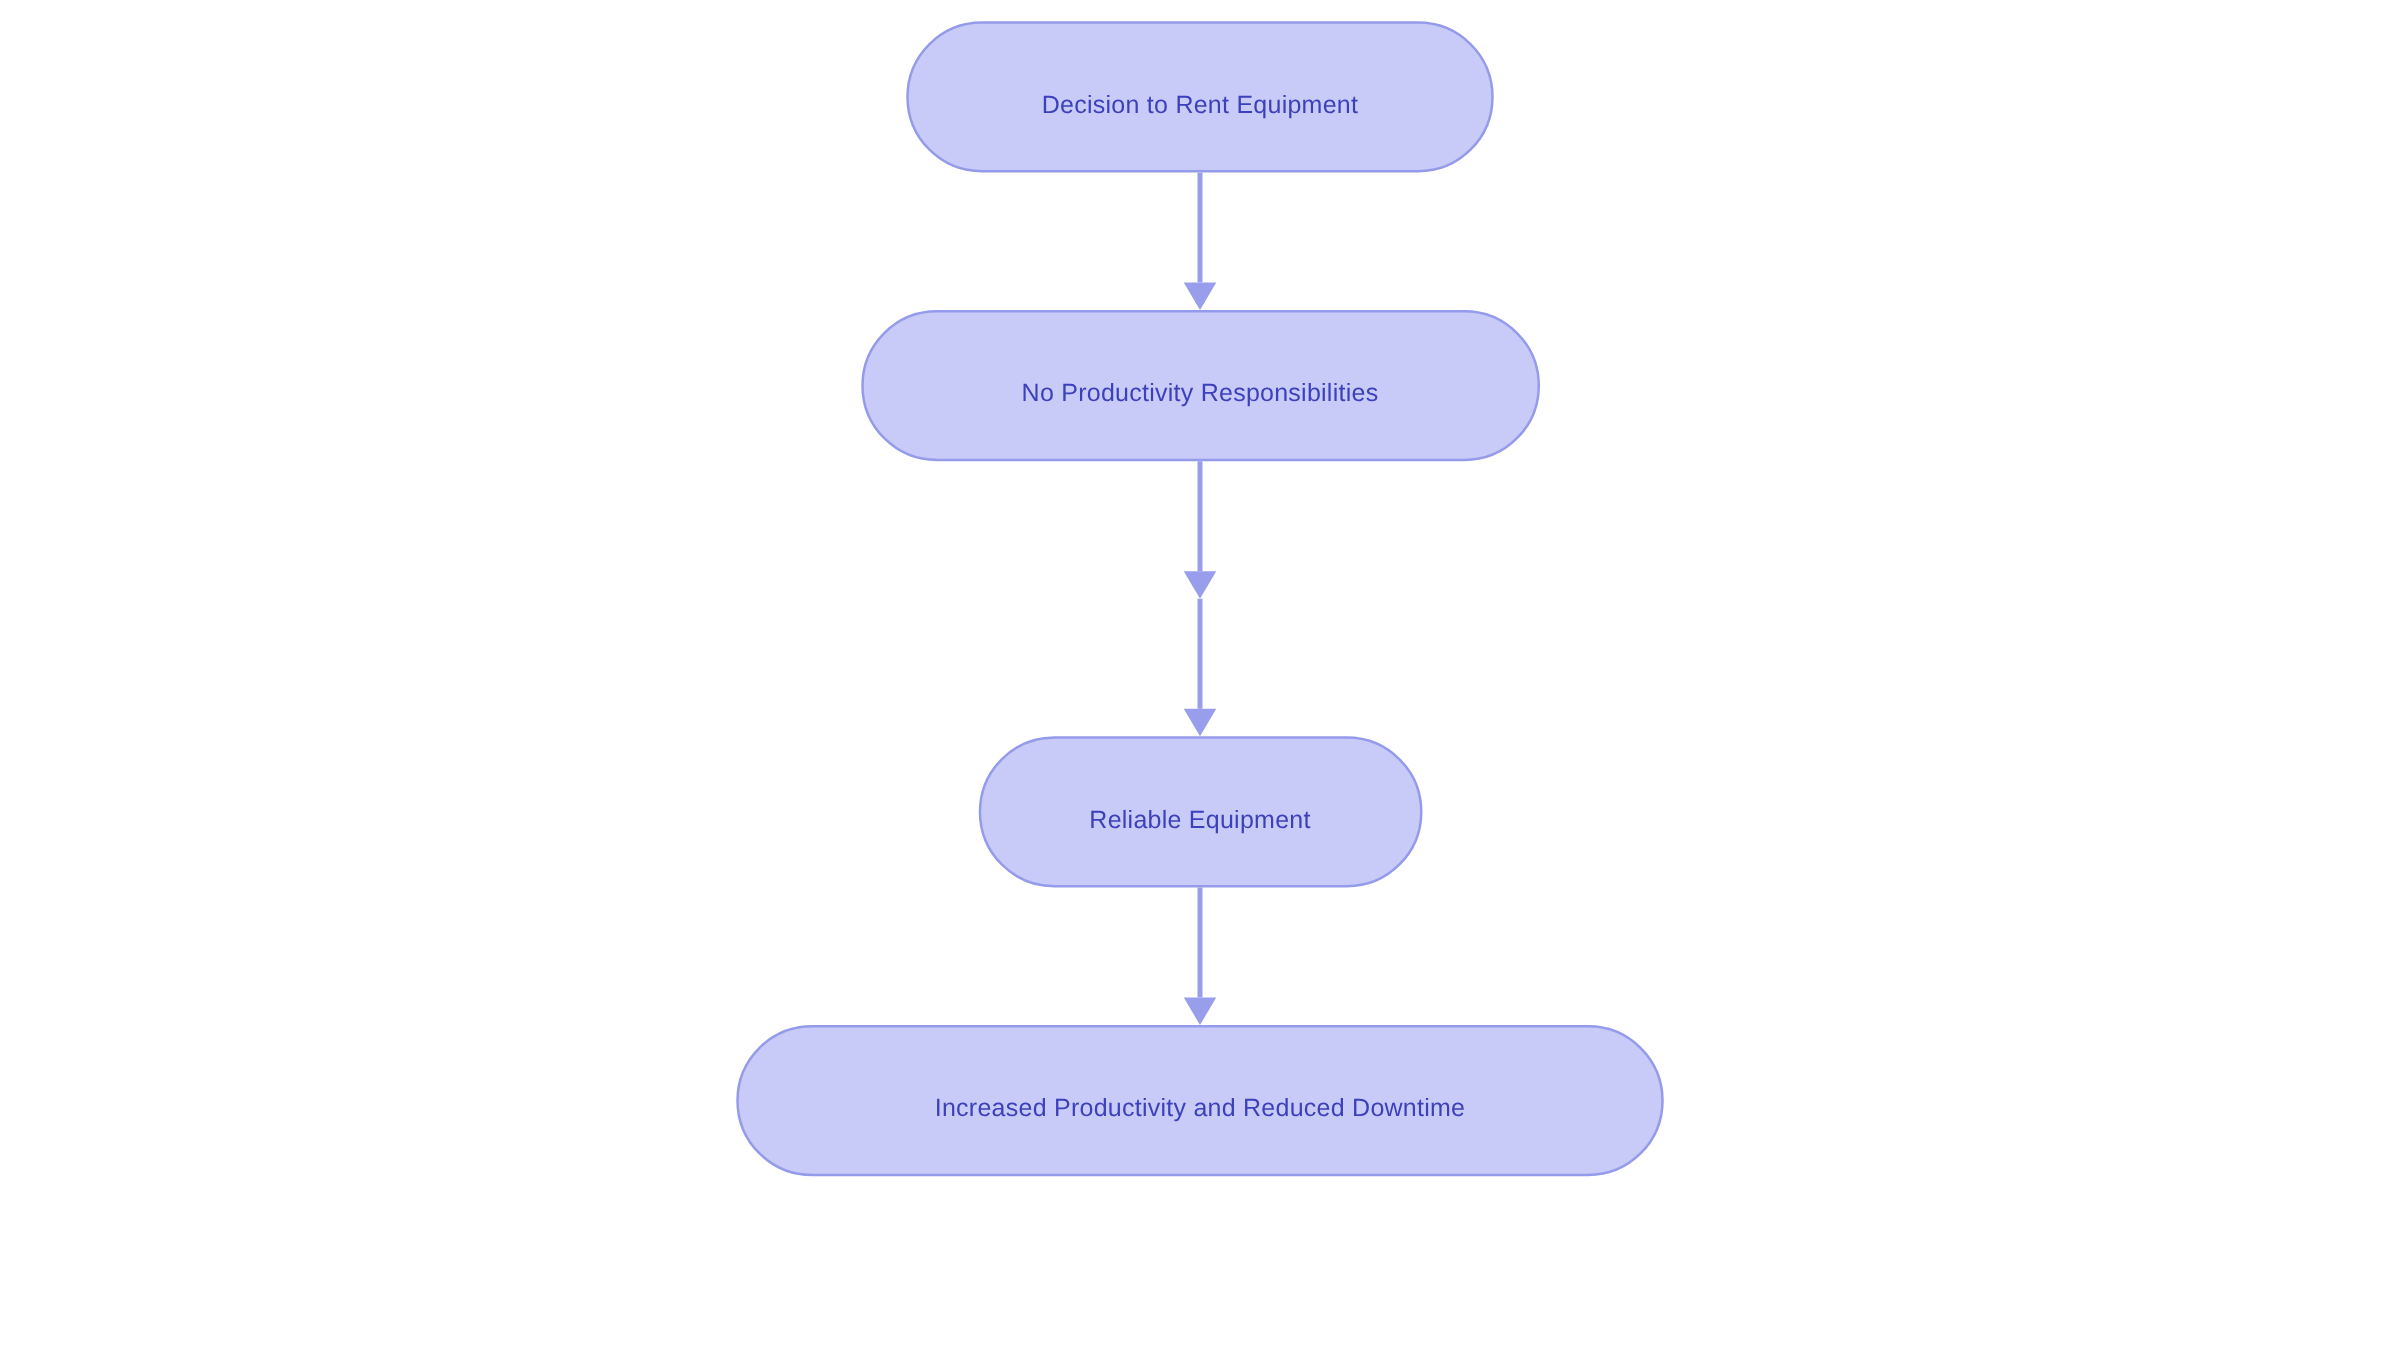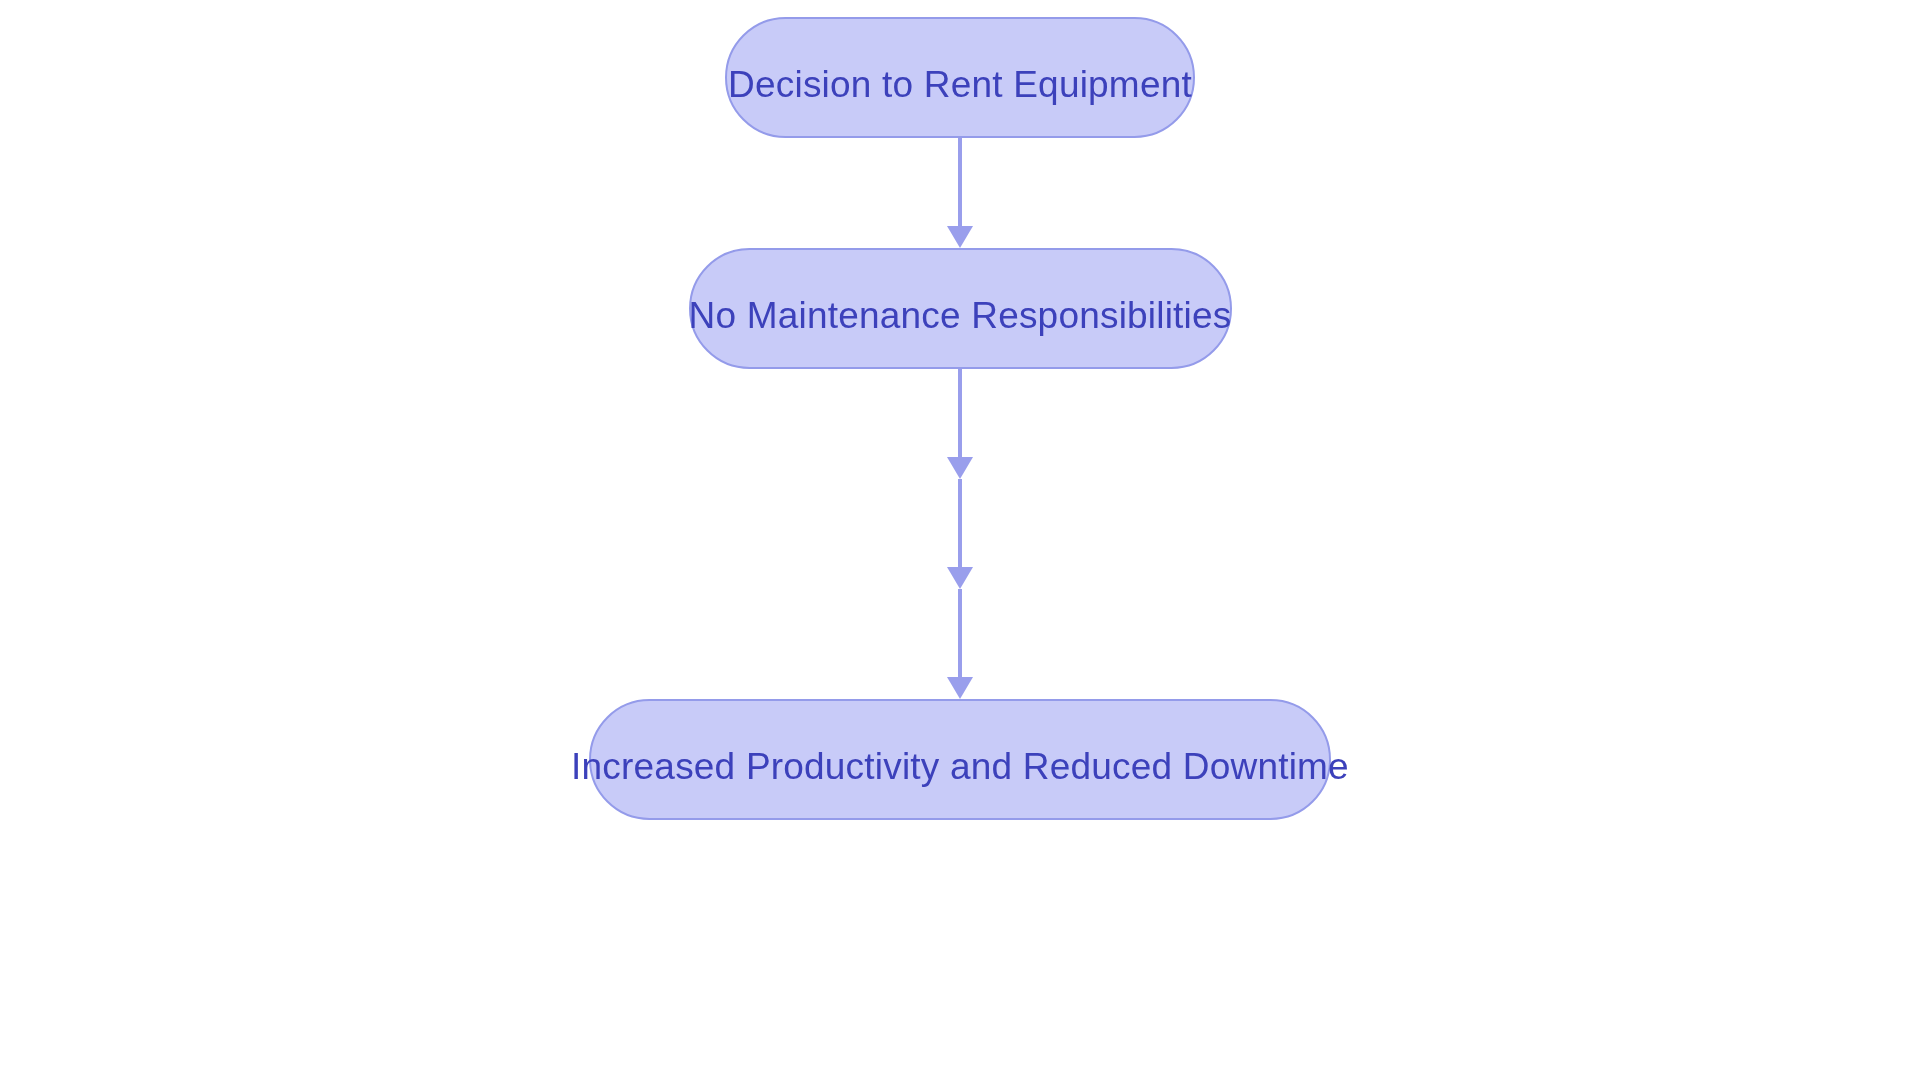--- a/index.html
+++ b/index.html
@@ -31,21 +31,21 @@
     border-radius:60.5px;
     background:var(--node-fill);
     border:2px solid var(--node-border);
     display:flex;
     align-items:center;
     justify-content:center;
     flex:0 0 auto;
   }
   .flow-node .label{
     color:var(--text);
-    font-size:37px;
+    font-size:20px;
     letter-spacing:0.2px;
     white-space:nowrap;
     margin-top:14px;
   }
   .arrow{
     flex:0 0 auto;
     height:110px;
     display:flex;
     flex-direction:column;
     align-items:center;
@@ -72,34 +72,37 @@
   <div class="flow-node" style="width:470px">
     <span class="label">Decision to Rent Equipment</span>
   </div>
 
   <div class="arrow">
     <div class="line"></div>
     <div class="head"></div>
   </div>
 
   <div class="flow-node" style="width:543px">
-    <span class="label">No Maintenance Responsibilities</span>
+    <span class="label">No Productivity Responsibilities</span>
   </div>
 
   <div class="arrow">
     <div class="line"></div>
     <div class="head"></div>
   </div>
 
 
   <div class="arrow">
     <div class="line"></div>
     <div class="head"></div>
   </div>
 
+  <div class="flow-node" style="width:355px">
+    <span class="label">Reliable Equipment</span>
+  </div>
 
   <div class="arrow">
     <div class="line"></div>
     <div class="head"></div>
   </div>
 
   <div class="flow-node" style="width:742px">
     <span class="label">Increased Productivity and Reduced Downtime</span>
   </div>
 

